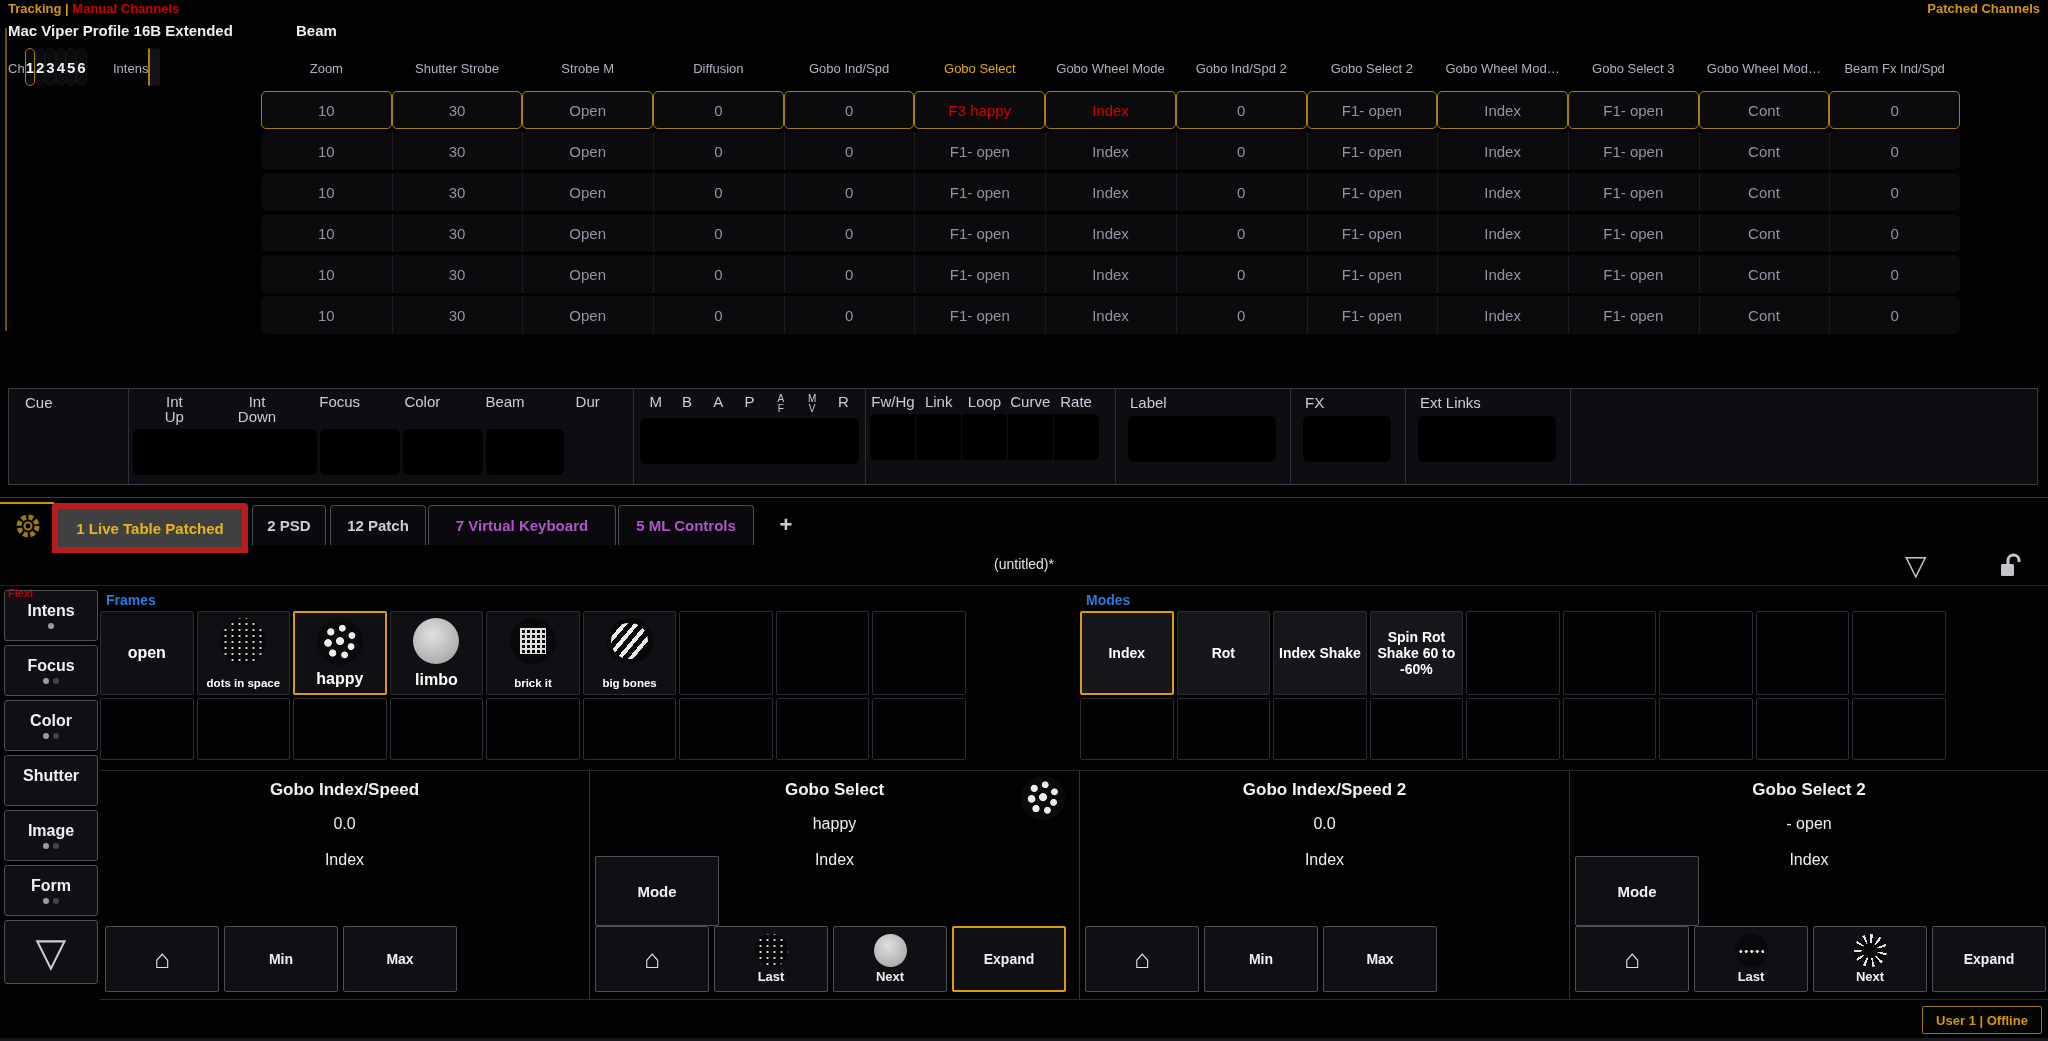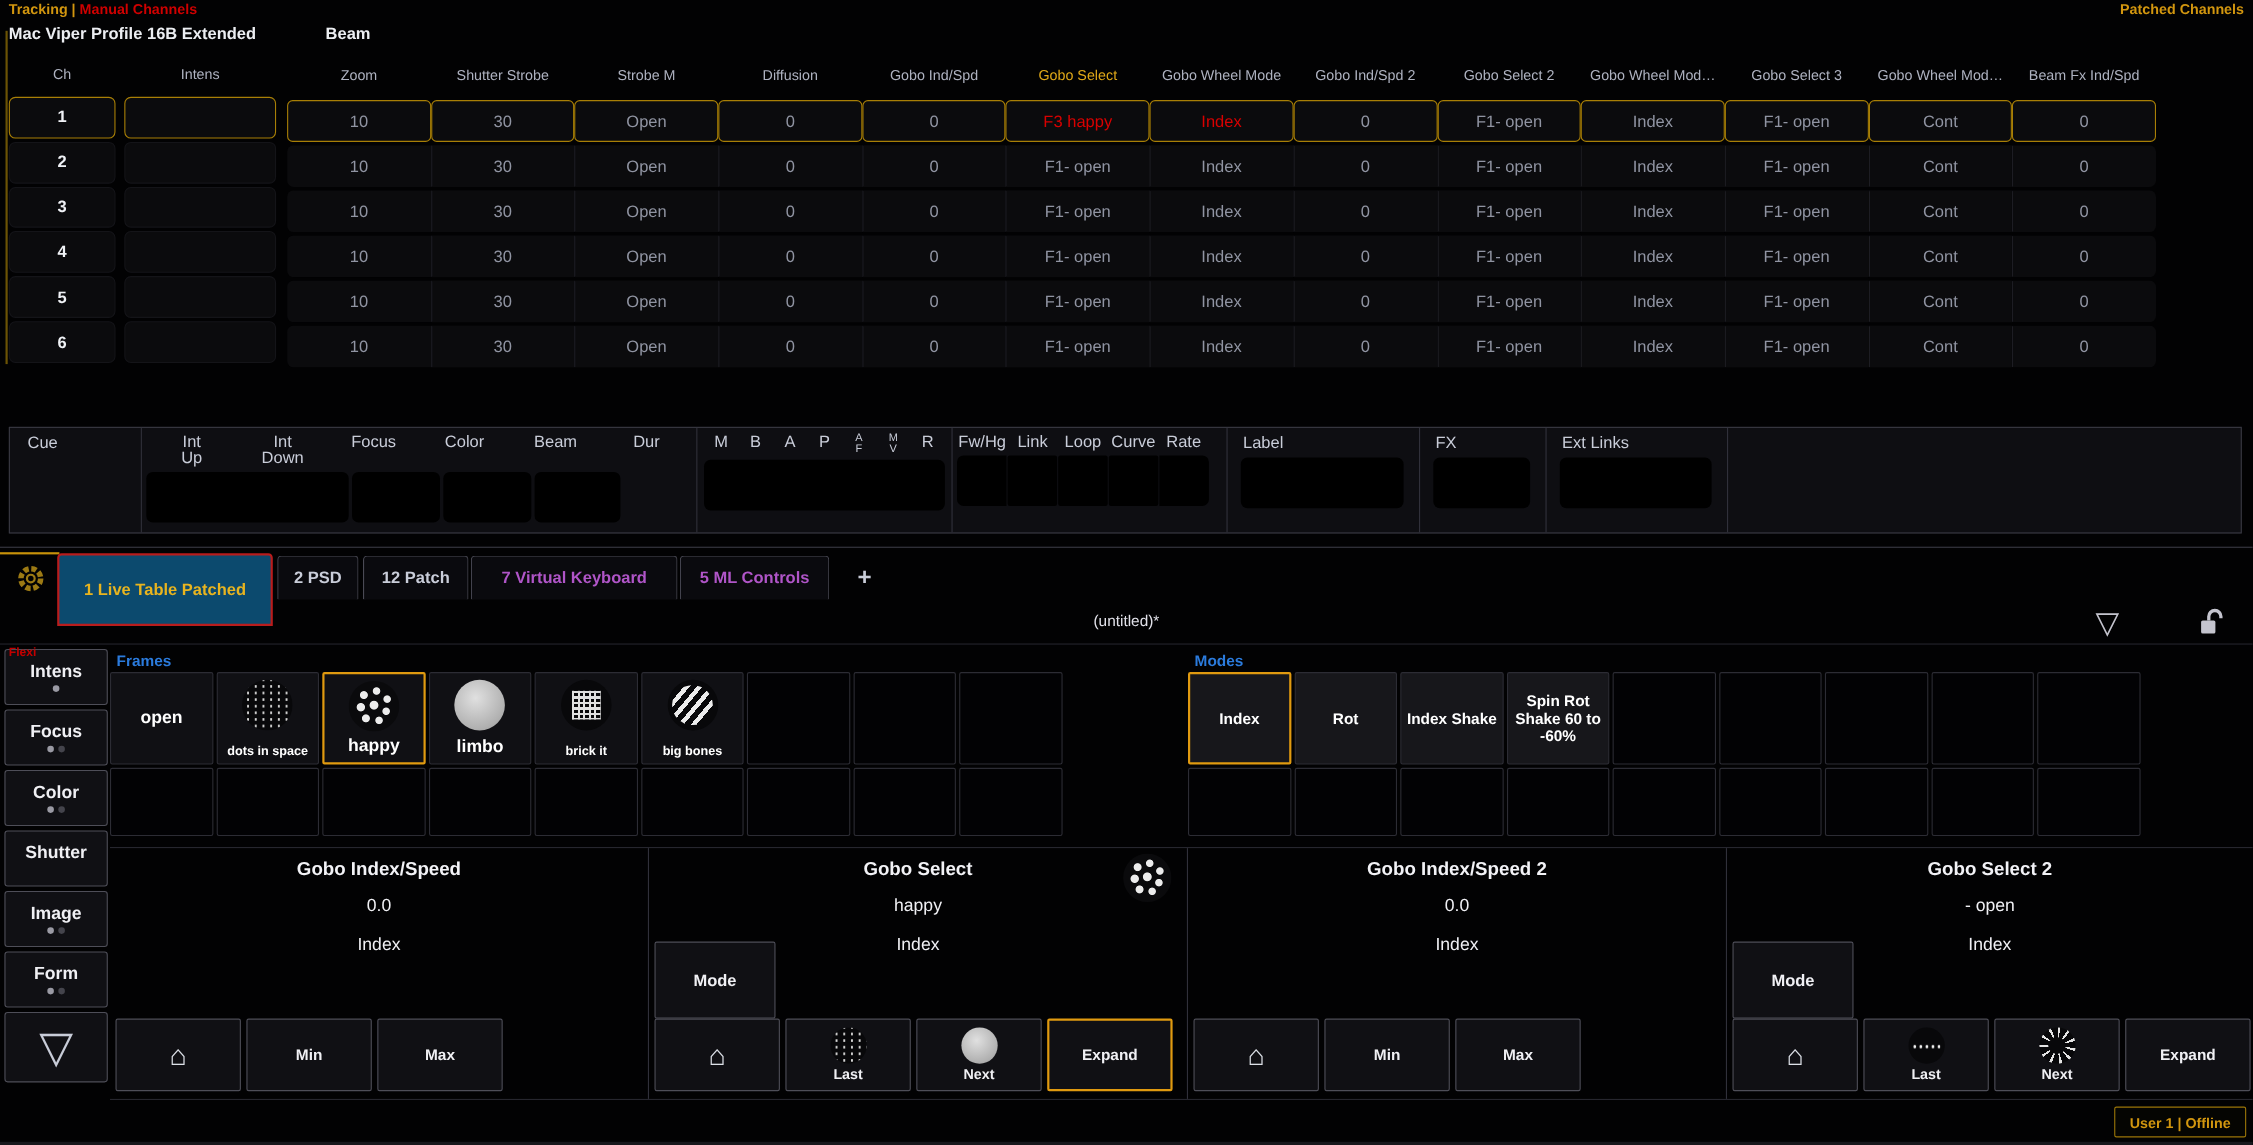--- a/index.html
+++ b/index.html
@@ -11,21 +11,21 @@
   #topbar{position:absolute;left:8px;top:1px;right:8px;height:15px;font-size:13px;font-weight:bold;}
   .gold-b{color:#d2960f;}
   .red-b{color:#cf0000;}
   #patched-label{position:absolute;right:0;top:0;}
   #fixture-name{position:absolute;left:8px;top:22px;font-size:15px;font-weight:bold;color:#eceef2;}
   #beam-label{position:absolute;left:296px;top:22px;font-size:15px;font-weight:bold;color:#eceef2;}
   #gold-edge{position:absolute;left:5px;top:28px;width:2px;height:303px;background:#6b5305;}
 
   
   #channel-table{position:absolute;left:8px;top:48px;width:1952px;height:285px;display:flex;}
-  .ccol{display:flex;flex-direction:column;text-align:center;}
+  .ccol{display:flex;text-align:center;}
   #col-ch{width:97px;}
   #col-intens{width:138px;margin-left:8px;}
   #beam-grid{flex:1;margin-left:10px;display:grid;grid-template-columns:repeat(13,1fr);
              grid-template-rows:40px repeat(6,38px);row-gap:3px;}
   .chead{height:40px;display:flex;align-items:center;justify-content:center;
          font-size:13px;color:#aeb2c0;}
   .bhead{display:flex;align-items:center;justify-content:center;font-size:13px;color:#aeb2c0;}
   .bhead.hl{color:#e0a818;}
   .chcell{height:36px;margin-bottom:3px;background:#0b0b0d;border:1px solid #141418;border-radius:6px;
           display:flex;align-items:center;justify-content:center;font-size:15px;font-weight:bold;color:#f0f2f6;}
@@ -63,21 +63,21 @@
   .cs .lh{padding-left:14px;font-size:15px;color:#c9cdd9;}
   .cs .pad{margin-left:12px;margin-right:14px;}
 
   
   #tab-topline{position:absolute;left:0;top:497px;right:0;height:1px;background:#3a3a44;}
   #active-goldline{position:absolute;left:0;top:502px;width:54px;height:2px;background:#c8920a;}
   #gear-btn{position:absolute;left:10px;top:506px;width:36px;height:40px;display:flex;align-items:center;justify-content:center;}
   .tab{position:absolute;top:505px;height:40px;background:#0a0a0e;border:1px solid #4a4a55;border-bottom:none;
        border-radius:4px 4px 0 0;display:flex;align-items:center;justify-content:center;
        font-size:15px;font-weight:bold;color:#c9cdd9;box-sizing:border-box;}
-  .tab.active{top:503px;height:66px;border:2px solid #b91c1c;color:#e8b41f;background:#0c4a6e;z-index:2;}
+  .tab.active{top:503px;height:50px;border:6px solid #b91c1c;color:#e8b41f;background:#404040;z-index:2;}
   .tab.purple{color:#b055c8;}
   .t0{left:52px;width:196px;}
   .t1{left:252px;width:74px;}
   .t2{left:330px;width:96px;}
   .t3{left:428px;width:188px;}
   .t4{left:618px;width:136px;}
   #add-tab{position:absolute;left:768px;top:505px;width:36px;height:40px;display:flex;align-items:center;
            justify-content:center;font-size:22px;font-weight:bold;color:#c9cdd9;}
   #doc-title{position:absolute;left:0;right:0;top:556px;text-align:center;font-size:14px;color:#e2e2ea;}
   #tri-btn{position:absolute;left:1905px;top:549px;font-size:28px;color:#c4c4ce;}
@@ -146,21 +146,21 @@
 
   
   #panels{position:absolute;left:100px;top:770px;width:1948px;height:230px;display:flex;
           border-top:1px solid #26262e;border-bottom:1px solid #26262e;box-sizing:border-box;}
   .panel{position:relative;border-right:1px solid #30303a;box-sizing:border-box;}
   .pw1{width:490px;} .pw4{width:478px;border-right:none;}
   .p-title{position:absolute;left:0;right:0;top:9px;text-align:center;font-size:17px;font-weight:bold;color:#f2f2f6;}
   .p-value{position:absolute;left:0;right:0;top:44px;text-align:center;font-size:16px;color:#f0f0f4;}
   .p-mode{position:absolute;left:0;right:0;top:80px;text-align:center;font-size:16px;color:#f0f0f4;}
   .p-thumb{position:absolute;right:14px;top:5px;}
-  .mode-btn{position:absolute;left:5px;top:85px;width:110px;height:70px;background:#101014;
+  .mode-btn{position:absolute;left:5px;top:85px;width:124px;height:70px;background:#101014;
             border:1px solid #4e4e58;border-radius:2px;display:flex;align-items:center;justify-content:center;
             font-size:15px;font-weight:bold;color:#f0f0f4;box-sizing:border-box;}
   .btn-row{position:absolute;left:5px;bottom:7px;display:flex;gap:5px;}
   .pbtn{width:114px;height:66px;background:#101014;border:1px solid #4e4e58;border-radius:2px;
         display:flex;flex-direction:column;align-items:center;justify-content:center;gap:2px;
         font-size:14px;font-weight:bold;color:#f0f0f4;box-sizing:border-box;}
   .pbtn .home-glyph{font-size:26px;font-weight:normal;color:#dde1e8;line-height:1;}
   .pbtn .sub{font-size:13px;text-align:center;}
   .pbtn.expand-sel{border:2px solid #e09a10;}
 

